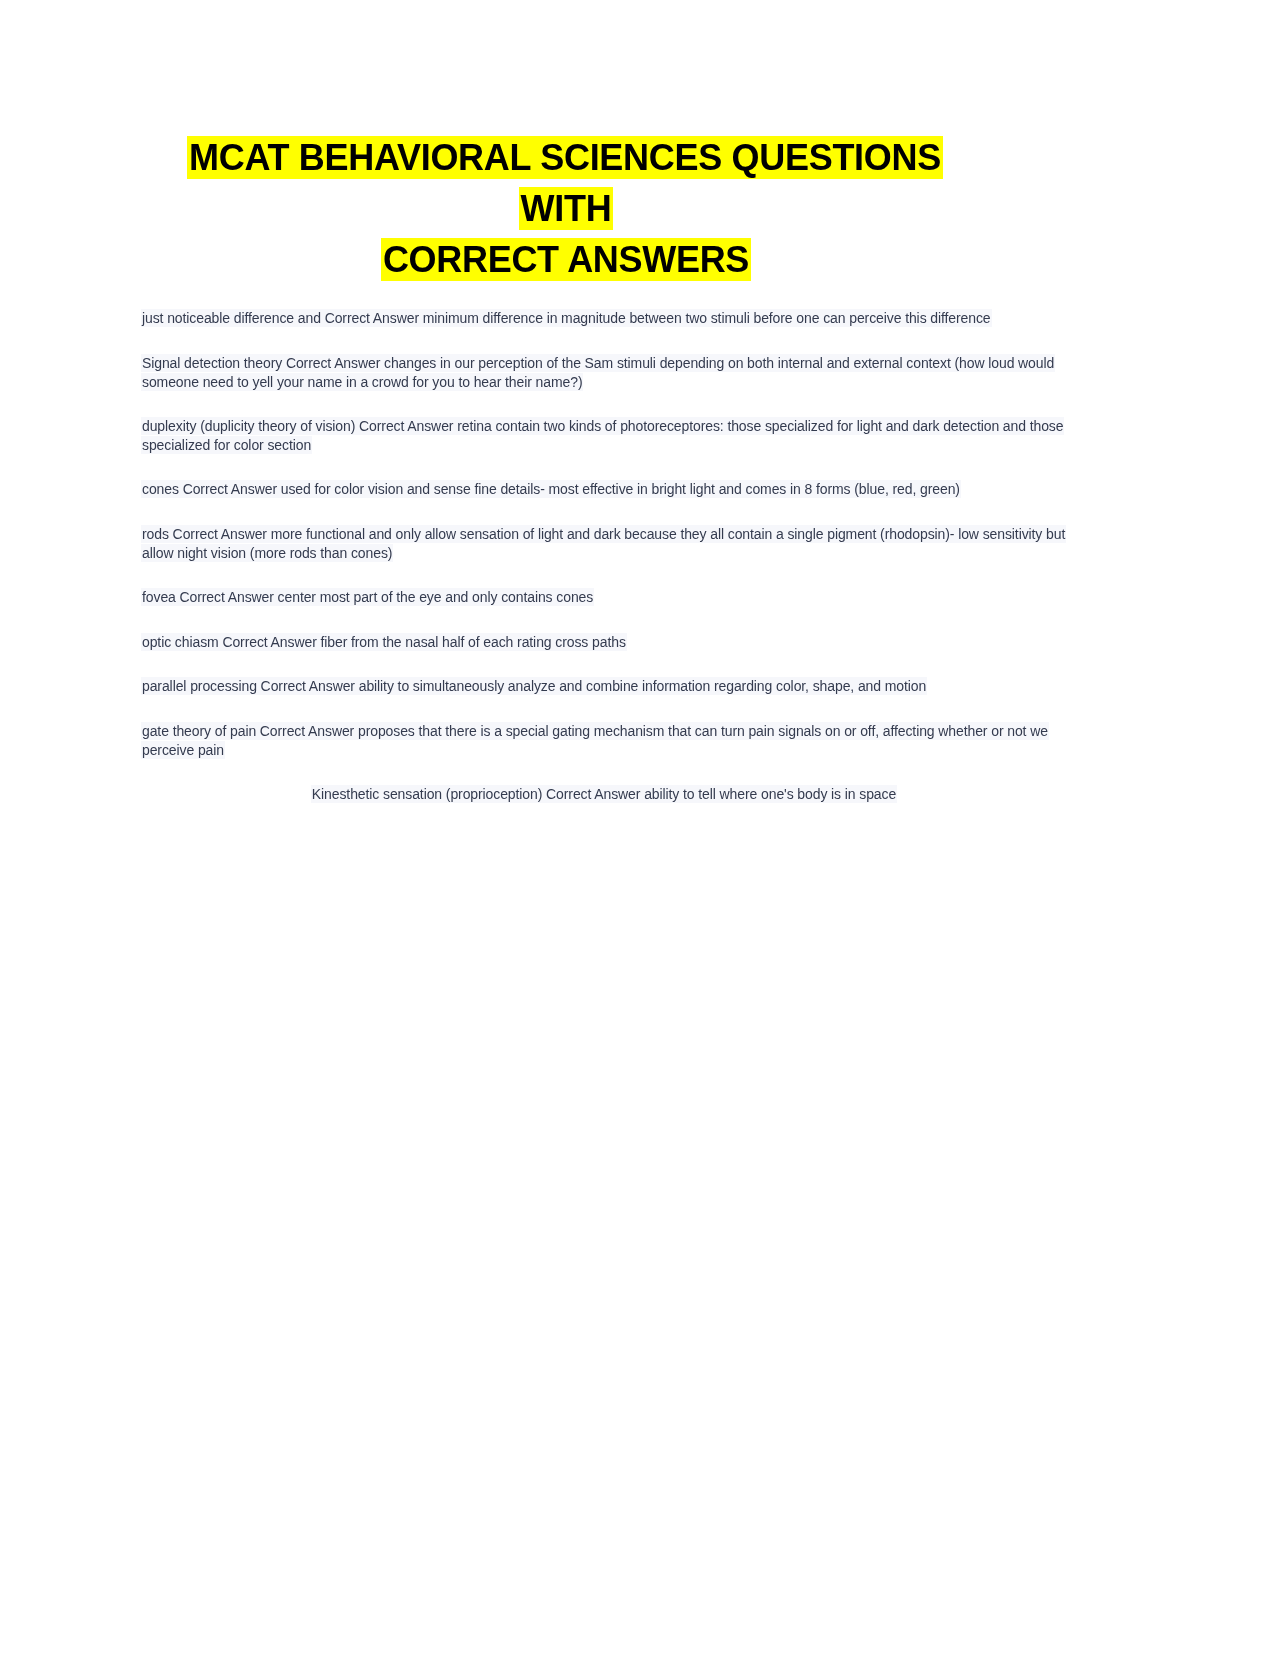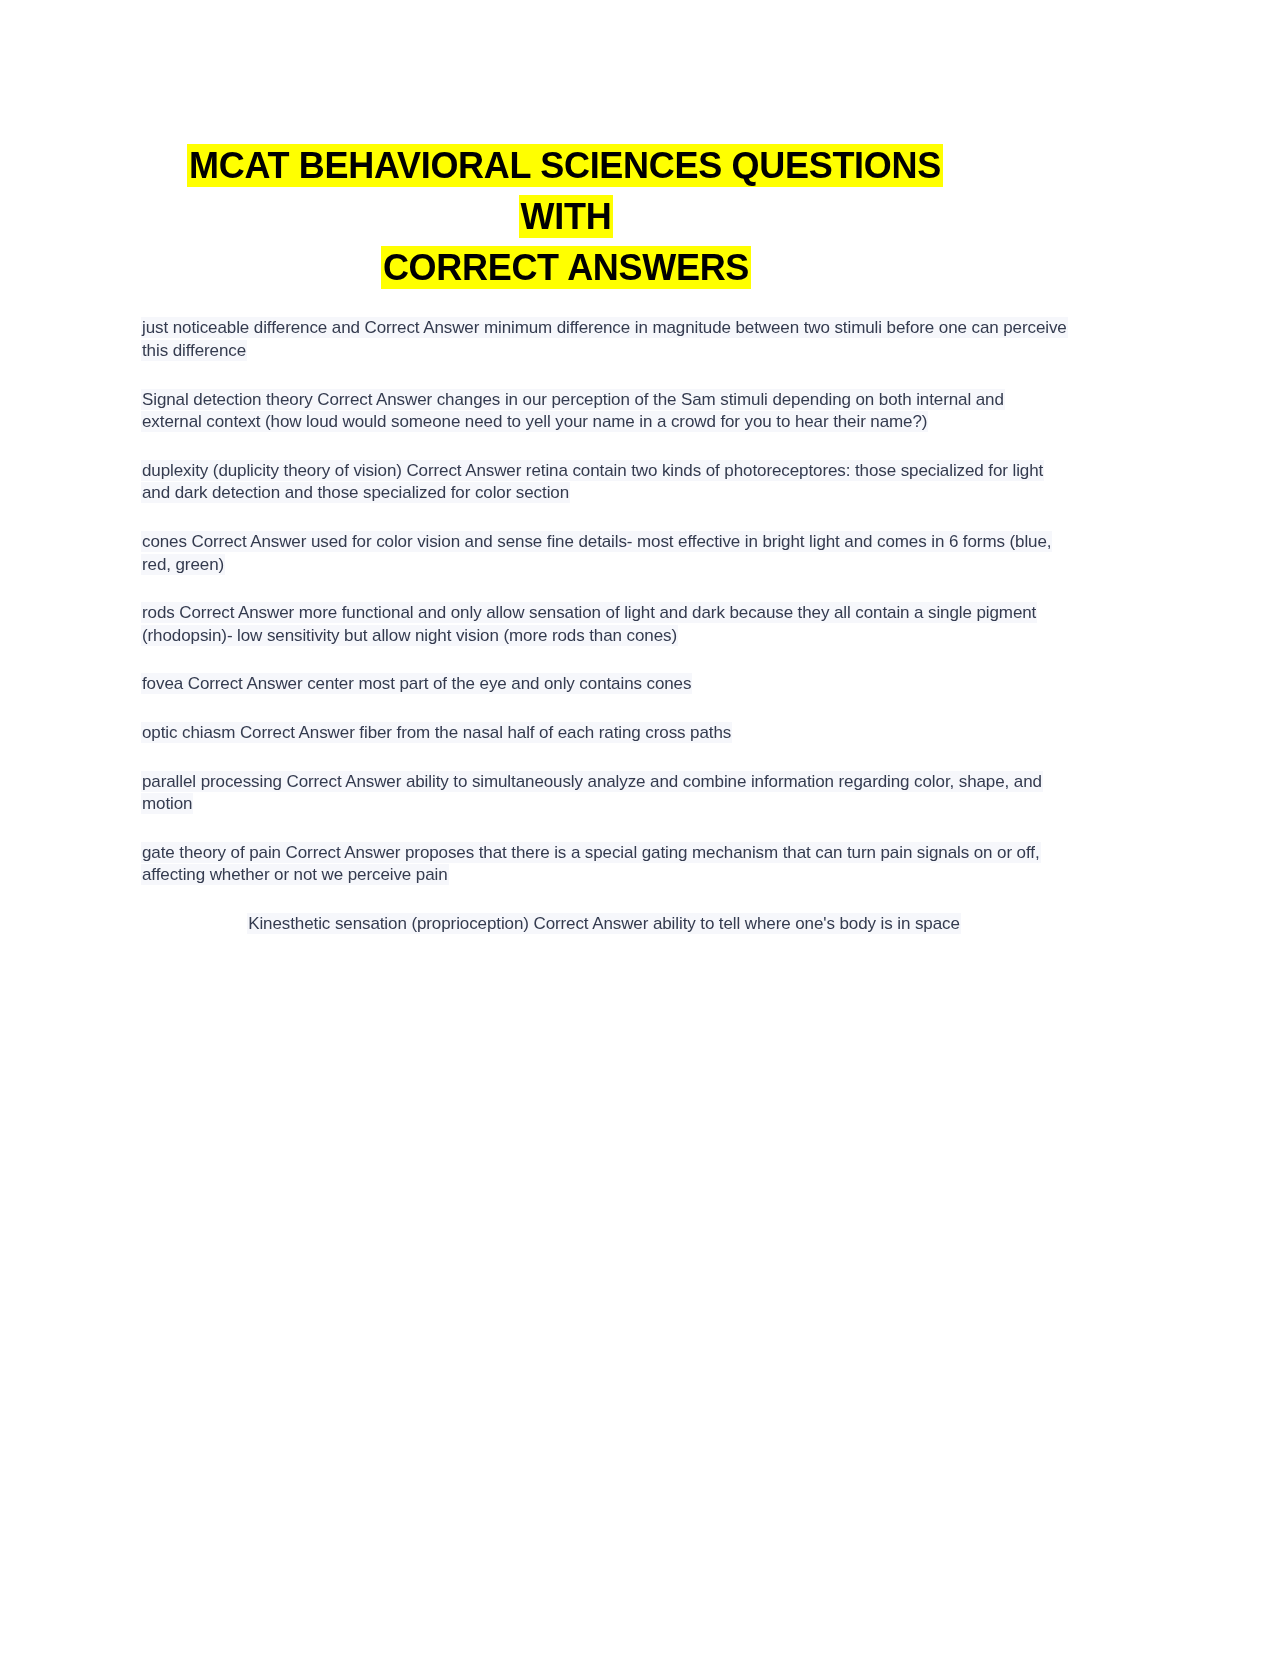--- a/index.html
+++ b/index.html
@@ -24,21 +24,21 @@
   }
 
   .doc-body {
     padding-top: 128px;
     padding-left: 141px;
     padding-right: 213px;
   }
 
   
   .doc-title {
-    margin: 12px 0 24px 0;
+    margin: 4px 0 24px 0;
     text-align: center;
     font-weight: bold;
     font-size: 36px;
     line-height: 1.42;
     color: #000000;
     letter-spacing: -0.3px;
     font-stretch: condensed;
     padding-right: 0;
     margin-left: -3px;
     margin-right: 73px;
@@ -46,21 +46,21 @@
   .doc-title .hl {
     background: #ffff00;
     padding: 1px 2px;
     box-decoration-break: clone;
     -webkit-box-decoration-break: clone;
   }
 
   
   .para {
     margin: 0 0 26px 0;
-    font-size: 17px;
+    font-size: 14px;
     line-height: 1.33;
     color: #343b4f;
     letter-spacing: -0.1px;
   }
   .para:last-child { margin-bottom: 0; text-align: center; }
 
   .para .txt {
     background: #f6f7fb;
     box-decoration-break: clone;
     -webkit-box-decoration-break: clone;
@@ -76,21 +76,21 @@
     <h1 class="doc-title">
       <span class="hl">MCAT BEHAVIORAL SCIENCES QUESTIONS WITH</span>
       <br>
       <span class="hl">CORRECT ANSWERS</span>
     </h1>
 
     <div id="paragraphs">
         <p class="para"><span class="txt">just noticeable difference and Correct Answer minimum difference in magnitude between two stimuli before one can perceive this difference</span></p>
         <p class="para"><span class="txt">Signal detection theory Correct Answer changes in our perception of the Sam stimuli depending on both internal and external context (how loud would someone need to yell your name in a crowd for you to hear their name?)</span></p>
         <p class="para"><span class="txt">duplexity (duplicity theory of vision) Correct Answer retina contain two kinds of photoreceptores: those specialized for light and dark detection and those specialized for color section</span></p>
-        <p class="para"><span class="txt">cones Correct Answer used for color vision and sense fine details- most effective in bright light and comes in 6 forms (blue, red, green)</span></p>
+        <p class="para"><span class="txt">cones Correct Answer used for color vision and sense fine details- most effective in bright light and comes in 8 forms (blue, red, green)</span></p>
         <p class="para"><span class="txt">rods Correct Answer more functional and only allow sensation of light and dark because they all contain a single pigment (rhodopsin)- low sensitivity but allow night vision (more rods than cones)</span></p>
         <p class="para"><span class="txt">fovea Correct Answer center most part of the eye and only contains cones</span></p>
         <p class="para"><span class="txt">optic chiasm Correct Answer fiber from the nasal half of each rating cross paths</span></p>
         <p class="para"><span class="txt">parallel processing Correct Answer ability to simultaneously analyze and combine information regarding color, shape, and motion</span></p>
         <p class="para"><span class="txt">gate theory of pain Correct Answer proposes that there is a special gating mechanism that can turn pain signals on or off, affecting whether or not we perceive pain</span></p>
         <p class="para"><span class="txt">Kinesthetic sensation (proprioception) Correct Answer ability to tell where one's body is in space</span></p>
       </div>
 
   </div>
 </div>

